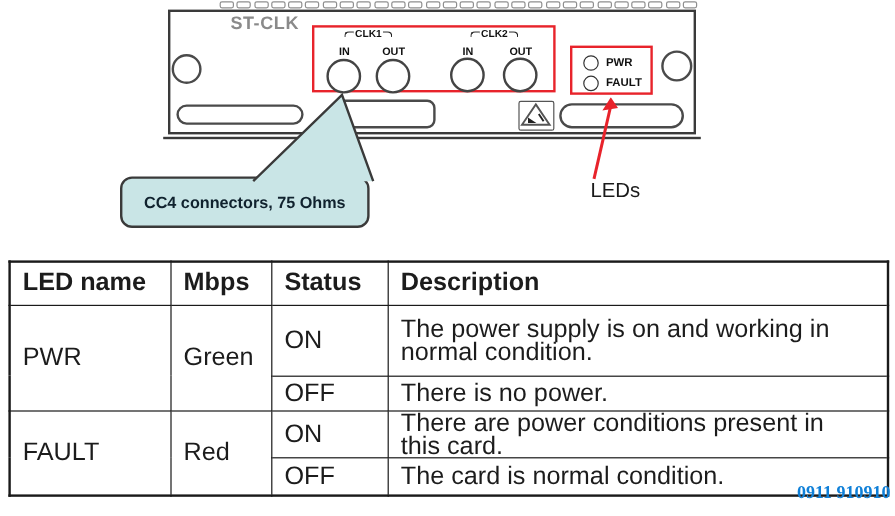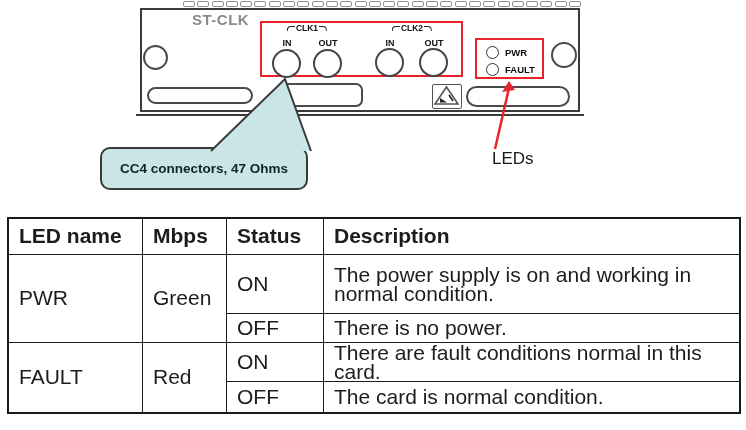--- a/index.html
+++ b/index.html
@@ -154,21 +154,21 @@
       <path d="M7 13 L14 17.5 L7 17.5 Z" fill="#222"></path>
       <path d="M16 10 L20 16" stroke="#222" stroke-width="1.6"></path>
     </svg>
   </div>
 
   <svg class="wedge" width="112" height="75" viewBox="0 0 112 75">
     <polygon points="80,2 6,74 106,74" fill="#c9e5e6"></polygon>
     <path d="M6,74 L80,2 L106,74" fill="none" stroke="#3a3a3a" stroke-width="2"></path>
   </svg>
   <div class="callout">
-    <div>CC4 connectors, 47 Ohms</div>
+    <div>CC4 connectors, 75 Ohms</div>
   </div>
 
   <svg class="led-arrow" width="28" height="70" viewBox="0 0 28 70">
     <line x1="21" y1="7" x2="7" y2="68" stroke="#e8232b" stroke-width="2.5"></line>
     <polygon points="21,0 14,11 27,9" fill="#e8232b"></polygon>
   </svg>
   <div class="leds-caption">LEDs</div>
 
   <table class="led-table">
     <thead>
@@ -187,22 +187,23 @@
         <td class="desc">The power supply is on and working in normal condition.</td>
       </tr>
       <tr class="r2">
         <td>OFF</td>
         <td class="desc">There is no power.</td>
       </tr>
       <tr class="r3">
         <td rowspan="2">FAULT</td>
         <td rowspan="2">Red</td>
         <td>ON</td>
-        <td class="desc">There are fault conditions normal in this card.</td>
+        <td class="desc">There are power conditions present in this card.</td>
       </tr>
       <tr class="r4">
         <td>OFF</td>
         <td class="desc">The card is normal condition.</td>
       </tr>
     </tbody>
   </table>
 
+  <div class="watermark">0911 910910</div>
 </div>
 
 </body></html>

